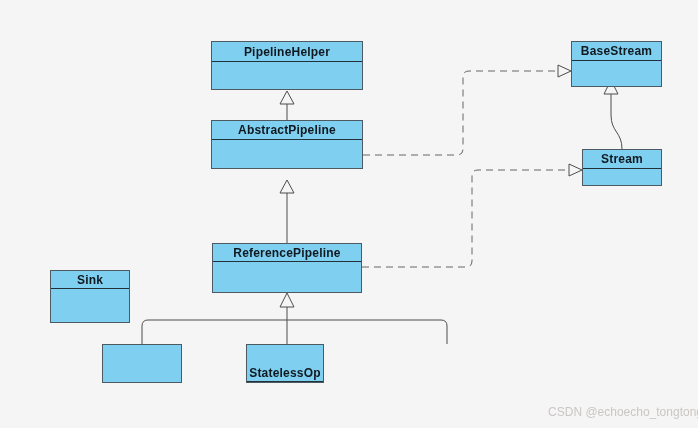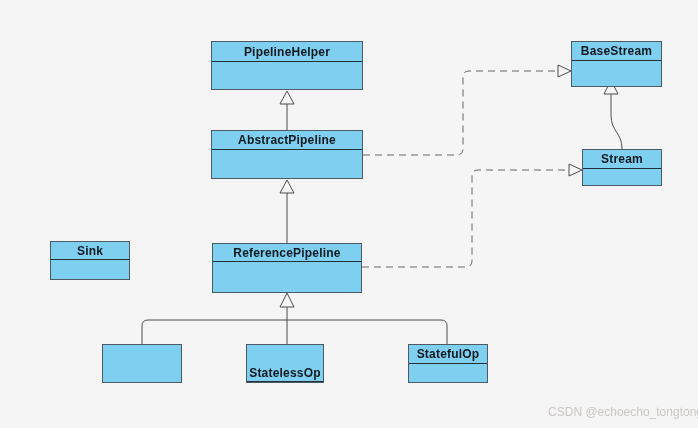--- a/index.html
+++ b/index.html
@@ -55,25 +55,25 @@
     align-items: center;
     justify-content: center;
     letter-spacing: 0.2px;
   }
   .node-body {
     flex: 1;
   }
   
   #n-pipeline-helper   { left: 211px; top: 41px;  width: 152px; height: 49px; gap: 27px; }
   #n-pipeline-helper   .node-title { height: 19px; }
-  #n-abstract-pipeline { left: 211px; top: 130px; width: 152px; height: 49px; }
+  #n-abstract-pipeline { left: 211px; top: 120px; width: 152px; height: 49px; }
   #n-abstract-pipeline .node-title { height: 18px; }
   #n-reference-pipeline{ left: 212px; top: 243px; width: 150px; height: 50px; }
   #n-reference-pipeline .node-title { height: 17px; }
-  #n-sink              { left: 50px;  top: 241px; width: 80px;  height: 39px; }
+  #n-sink              { left: 50px;  top: 270px; width: 80px;  height: 53px; }
   #n-sink              .node-title { height: 17px; }
   #n-head              { left: 102px; top: 344px; width: 80px;  height: 39px; }
   #n-head              .node-title { height: 18px; }
   #n-stateless-op      { left: 246px; top: 344px; width: 78px;  height: 39px; }
   #n-stateless-op      .node-title { height: 18px; margin-top: 20px; }
   #n-stateful-op       { left: 408px; top: 344px; width: 80px;  height: 39px; }
   #n-stateful-op       .node-title { height: 18px; }
   #n-base-stream       { left: 571px; top: 41px;  width: 91px;  height: 46px; }
   #n-base-stream       .node-title { height: 18px; }
   #n-stream            { left: 582px; top: 149px; width: 80px;  height: 37px; }
@@ -136,24 +136,20 @@
 
   <div class="node" id="n-head">
     <div class="node-body"></div>
   </div>
 
   <div class="node" id="n-stateless-op">
     <div class="node-title">StatelessOp</div>
     <div class="node-body"></div>
   </div>
 
-  <div class="node" id="n-stateful-op">
-    <div class="node-title">StatefulOp</div>
-    <div class="node-body"></div>
-  </div>
 
   <div class="node" id="n-base-stream">
     <div class="node-title">BaseStream</div>
     <div class="node-body"></div>
   </div>
 
   <div class="node" id="n-stream">
     <div class="node-title">Stream</div>
     <div class="node-body"></div>
   </div>

